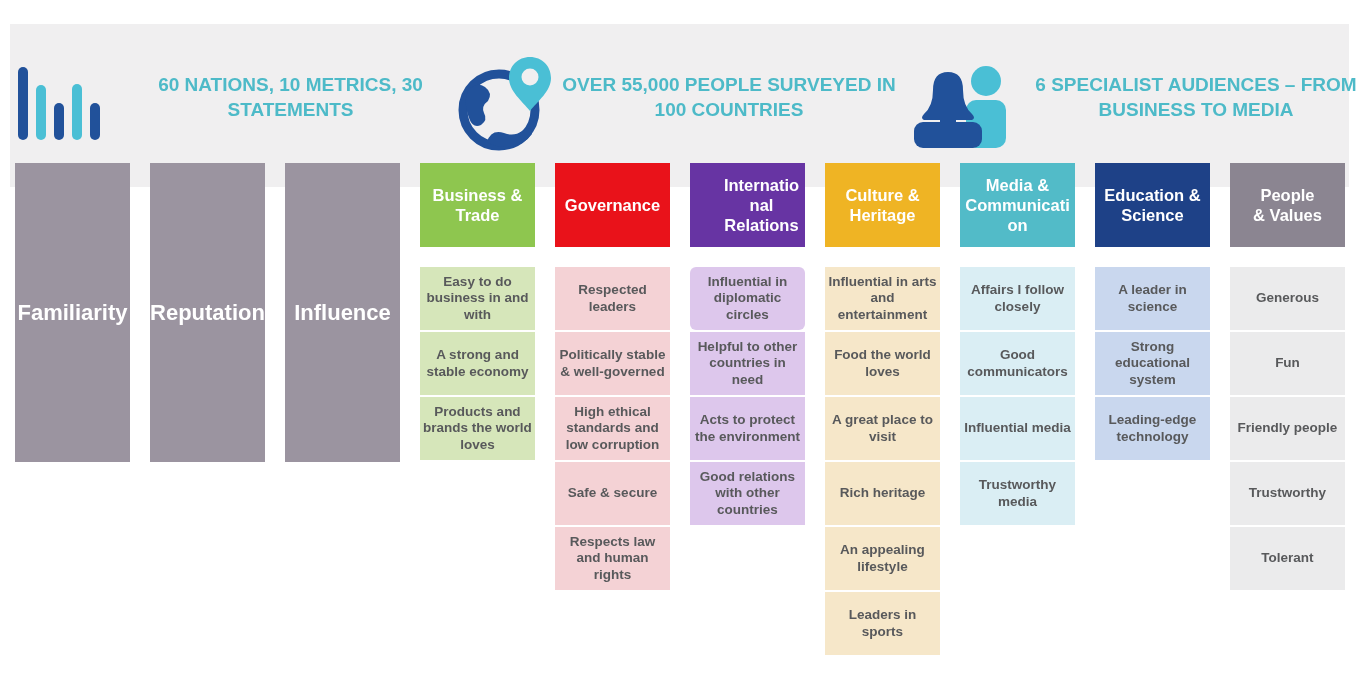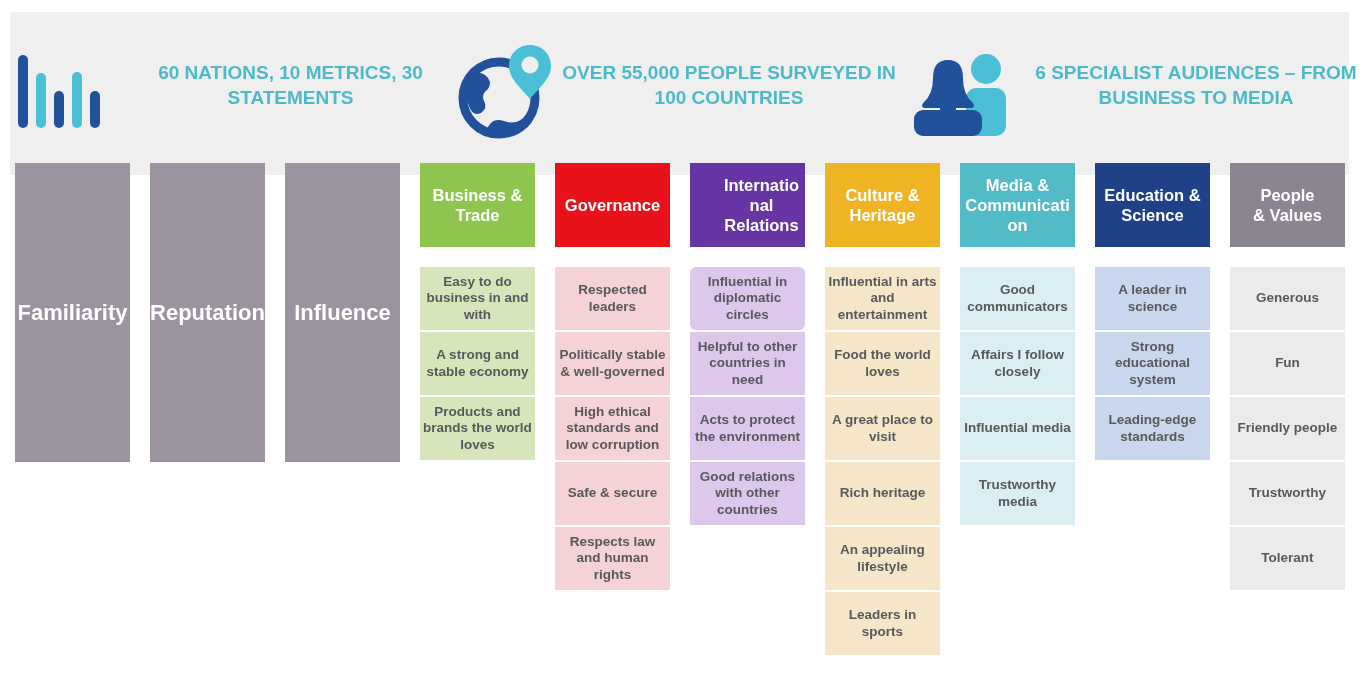--- a/index.html
+++ b/index.html
@@ -6,21 +6,21 @@
     margin: 0; padding: 0;
     width: 1367px; height: 677px;
     background: #ffffff;
     font-family: "Liberation Sans", sans-serif;
     overflow: hidden;
     position: relative;
   }
   
   .band {
     position: absolute;
-    left: 10px; top: 12px;
+    left: 10px; top: 24px;
     width: 1339px; height: 163px;
     background: #f0eff0;
   }
   .band .icon { position: absolute; }
   .icon-bars   { left: 8px;   top: 43px; width: 84px;  height: 73px; }
   .icon-globe  { left: 448px; top: 33px; width: 100px; height: 95px; }
   .icon-people { left: 898px; top: 40px; width: 115px; height: 84px; }
   .stat-text {
     position: absolute;
     top: 48px;
@@ -148,31 +148,31 @@
     <div class="item" style="background-color: rgb(246, 231, 201);">Influential in arts and entertainment</div>
     <div class="item" style="background-color: rgb(246, 231, 201);">Food the world loves</div>
     <div class="item" style="background-color: rgb(246, 231, 201);">A great place to visit</div>
     <div class="item" style="background-color: rgb(246, 231, 201);">Rich heritage</div>
     <div class="item" style="background-color: rgb(246, 231, 201);">An appealing lifestyle</div>
     <div class="item" style="background-color: rgb(246, 231, 201);">Leaders in sports</div>
   </div>
 
   <div class="col">
     <div class="cat-header" style="background-color: rgb(82, 187, 200);">Media &amp; Communication</div>
+    <div class="item" style="background-color: rgb(218, 238, 244);">Affairs I follow closely</div>
     <div class="item" style="background-color: rgb(218, 238, 244);">Good communicators</div>
-    <div class="item" style="background-color: rgb(218, 238, 244);">Affairs I follow closely</div>
     <div class="item" style="background-color: rgb(218, 238, 244);">Influential media</div>
     <div class="item" style="background-color: rgb(218, 238, 244);">Trustworthy media</div>
   </div>
 
   <div class="col">
     <div class="cat-header" style="background-color: rgb(30, 65, 135);">Education &amp; Science</div>
     <div class="item" style="background-color: rgb(201, 215, 238);">A leader in science</div>
     <div class="item" style="background-color: rgb(201, 215, 238);">Strong educational system</div>
-    <div class="item" style="background-color: rgb(201, 215, 238);">Leading-edge standards</div>
+    <div class="item" style="background-color: rgb(201, 215, 238);">Leading-edge technology</div>
   </div>
 
   <div class="col">
     <div class="cat-header" style="background-color: rgb(139, 133, 145);">People
 &amp; Values</div>
     <div class="item" style="background-color: rgb(235, 235, 236);">Generous</div>
     <div class="item" style="background-color: rgb(235, 235, 236);">Fun</div>
     <div class="item" style="background-color: rgb(235, 235, 236);">Friendly people</div>
     <div class="item" style="background-color: rgb(235, 235, 236);">Trustworthy</div>
     <div class="item" style="background-color: rgb(235, 235, 236);">Tolerant</div>

